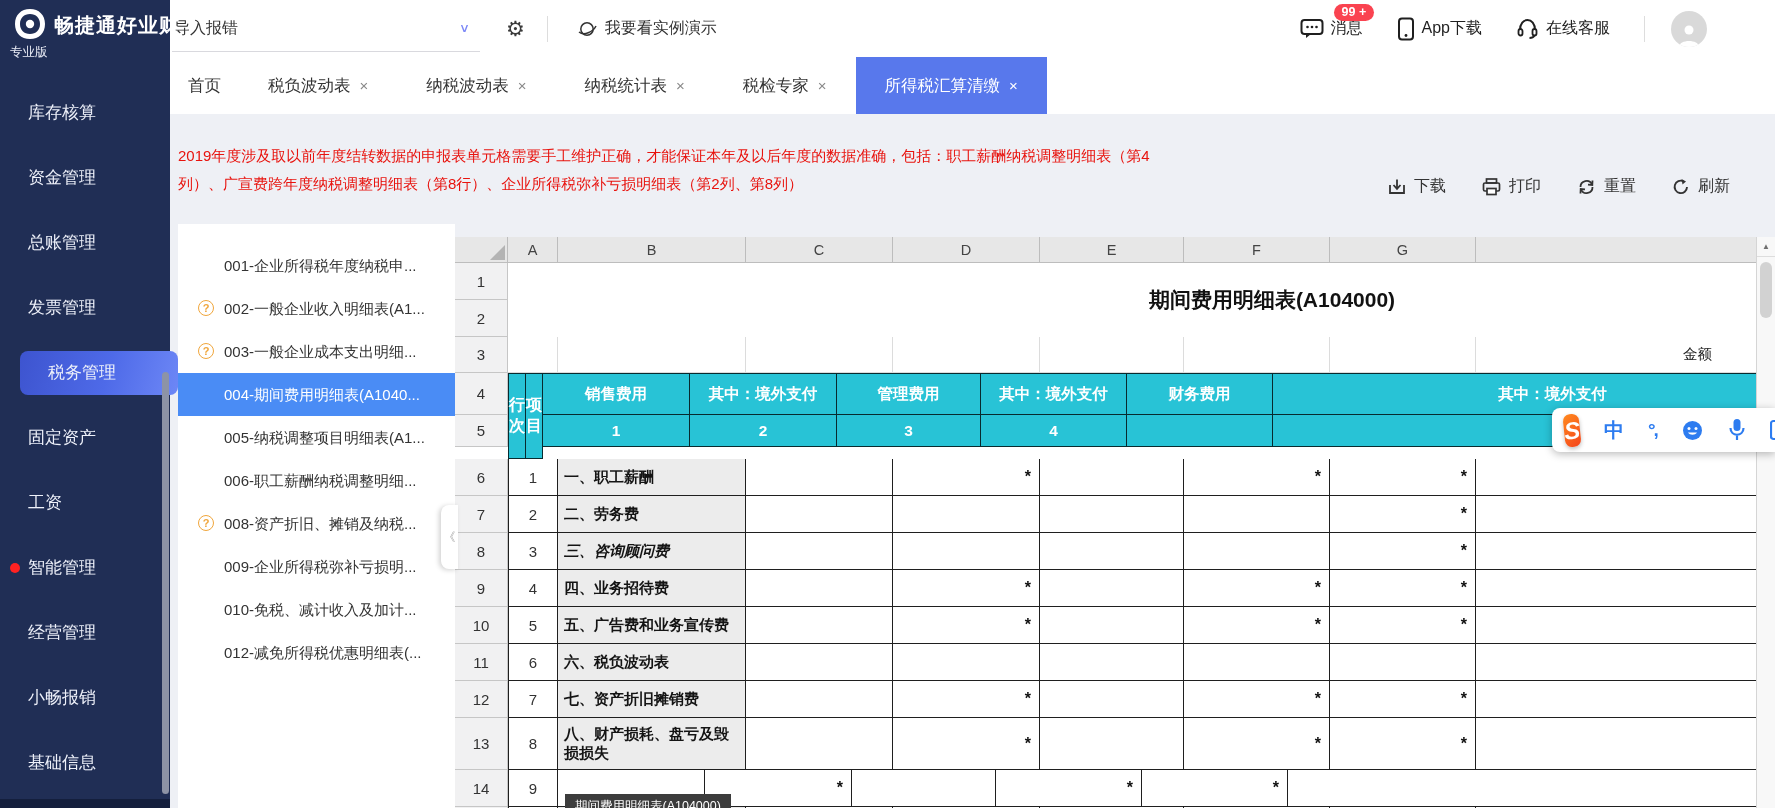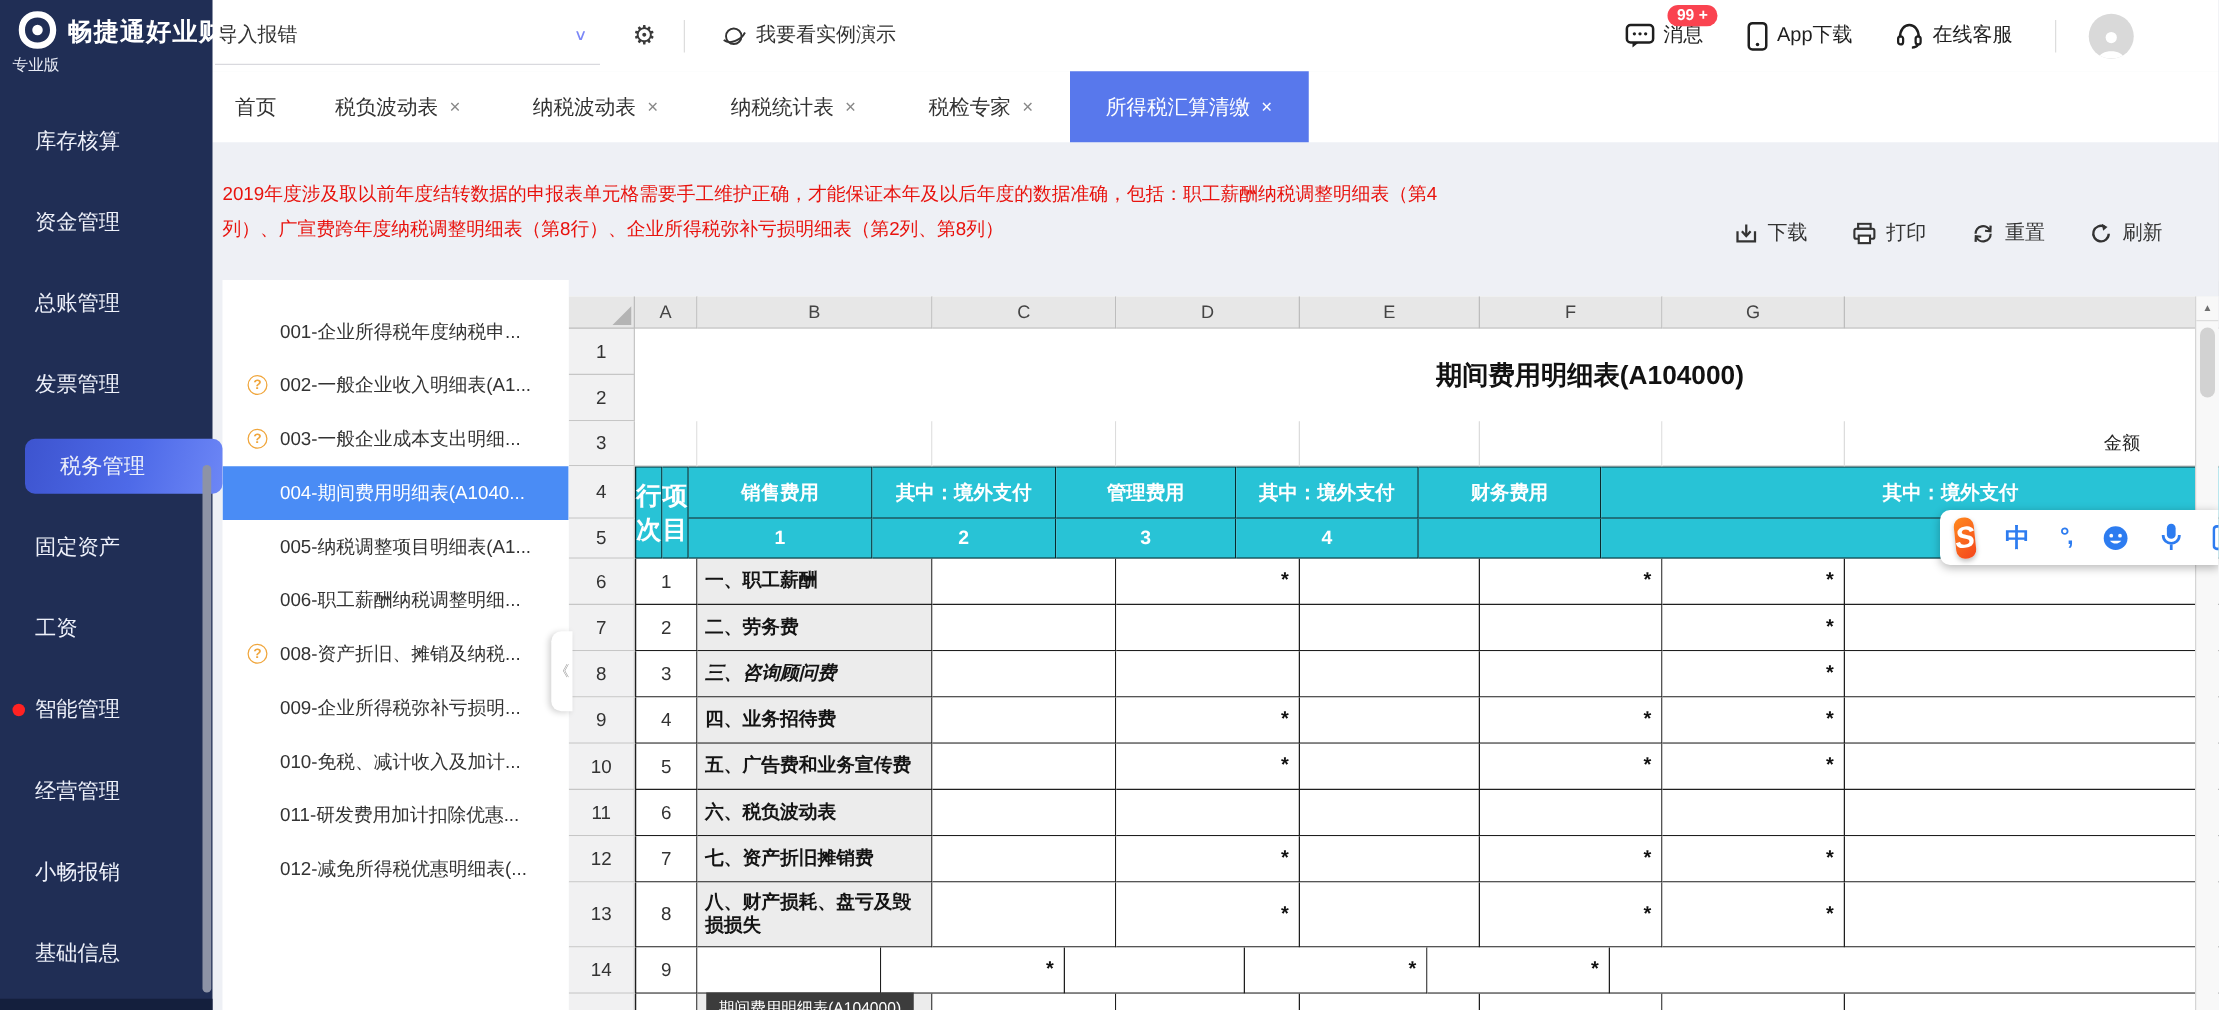--- a/index.html
+++ b/index.html
@@ -64,21 +64,21 @@
   .letters .lc { flex:none; height:26px; background:#e7e7e7; border-right:1px solid #bdbdbd; border-bottom:1px solid #bdbdbd; color:#444; font-size:14.5px; display:flex; align-items:center; justify-content:center; }
   .corner { position:relative; flex:none; width:53px; height:26px; background:#e7e7e7; border-right:1px solid #bdbdbd; border-bottom:1px solid #bdbdbd; }
   .corner:after { content:""; position:absolute; right:2px; bottom:2px; border-left:15px solid transparent; border-bottom:15px solid #b4b4b4; }
   .title-cell { flex:none; width:1528px; height:74px; display:flex; align-items:center; justify-content:center; font-size:21px; font-weight:bold; color:#111; background:#fff; }
   .r3cell { flex:none; height:36px; background:#fff; border-right:1px solid #dcdcdc; border-bottom:1px solid #dcdcdc; position:relative; }
   .unit-label { position:absolute; left:207px; top:8px; font-size:14.5px; color:#222; white-space:nowrap; }
   .cy { background:#28c3d6; color:#fff; font-weight:bold; display:flex; align-items:center; justify-content:center; }
   .cy-stack { flex:none; display:flex; flex-direction:column; }
   .cy-name { height:42px; font-size:15.5px; border-right:1px solid rgba(0,0,0,.78); border-bottom:1px solid rgba(0,0,0,.78); border-top:1px solid rgba(0,0,0,.78); white-space:nowrap; overflow:hidden; }
   .cy-num { height:32px; font-size:15.5px; border-right:1px solid rgba(0,0,0,.78); border-bottom:1px solid rgba(0,0,0,.78); }
-  .cy-span { height:74px; font-size:20px; border-right:1px solid rgba(0,0,0,.78); border-bottom:1px solid rgba(0,0,0,.78); border-top:1px solid rgba(0,0,0,.78); }
+  .cy-span { height:86px; font-size:16px; border-right:1px solid rgba(0,0,0,.78); border-bottom:1px solid rgba(0,0,0,.78); border-top:1px solid rgba(0,0,0,.78); }
   .bd { flex:none; background:#fff; border-right:1px solid #1f1f1f; border-bottom:1px solid #1f1f1f; display:flex; align-items:center; }
   .bd.linecol { justify-content:center; color:#333; font-size:15px; }
   .bd.itemcol { background:#ececec; color:#141414; font-weight:bold; font-size:15px; padding:2px 6px; line-height:1.25; align-items:center; }
   .bd.datacol { justify-content:flex-end; padding-right:8px; color:#111; font-size:16px; font-weight:bold; }
 
   .sheet-scrollbar { position:absolute; right:0; top:0; bottom:0; width:19px; background:#f8f8f8; border-left:1px solid #d5d5d5; z-index:10; }
   .scroll-up { height:20px; border-bottom:1px solid #ddd; display:flex; align-items:center; justify-content:center; color:#6f6f6f; font-size:8px; cursor:pointer; }
   .scroll-thumb { position:absolute; left:3px; right:3px; top:25px; height:56px; background:#d2d2d2; border-radius:6px; cursor:pointer; }
 
   .ime-bar { position:absolute; right:0; top:171px; left:1097px; height:44px; background:#fff; border-radius:8px 0 0 8px; box-shadow:0 2px 8px rgba(0,0,0,.28); z-index:20; display:flex; align-items:center; gap:24px; padding:0 10px 0 12px; }
@@ -251,21 +251,20 @@
       <div style="height: 20px;"></div>
       <div class="list-item">001-企业所得税年度纳税申...</div>
       <div class="list-item">002-一般企业收入明细表(A1...<div class="help-ico">?</div></div>
       <div class="list-item">003-一般企业成本支出明细...<div class="help-ico">?</div></div>
       <div class="list-item active">004-期间费用明细表(A1040...</div>
       <div class="list-item">005-纳税调整项目明细表(A1...</div>
       <div class="list-item">006-职工薪酬纳税调整明细...</div>
       <div class="list-item">008-资产折旧、摊销及纳税...<div class="help-ico">?</div></div>
       <div class="list-item">009-企业所得税弥补亏损明...</div>
       <div class="list-item">010-免税、减计收入及加计...</div>
-      <div class="list-item">011-研发费用加计扣除优惠...</div>
       <div class="list-item">012-减免所得税优惠明细表(...</div>
     </div>
 
   <div class="collapse-tab">《</div>
 
   <div class="sheet">
     <div id="sheet-grid">
         <div class="sh-row letters">
           <div class="corner"></div>
           <div class="lc" style="width: 50px;">A</div>

